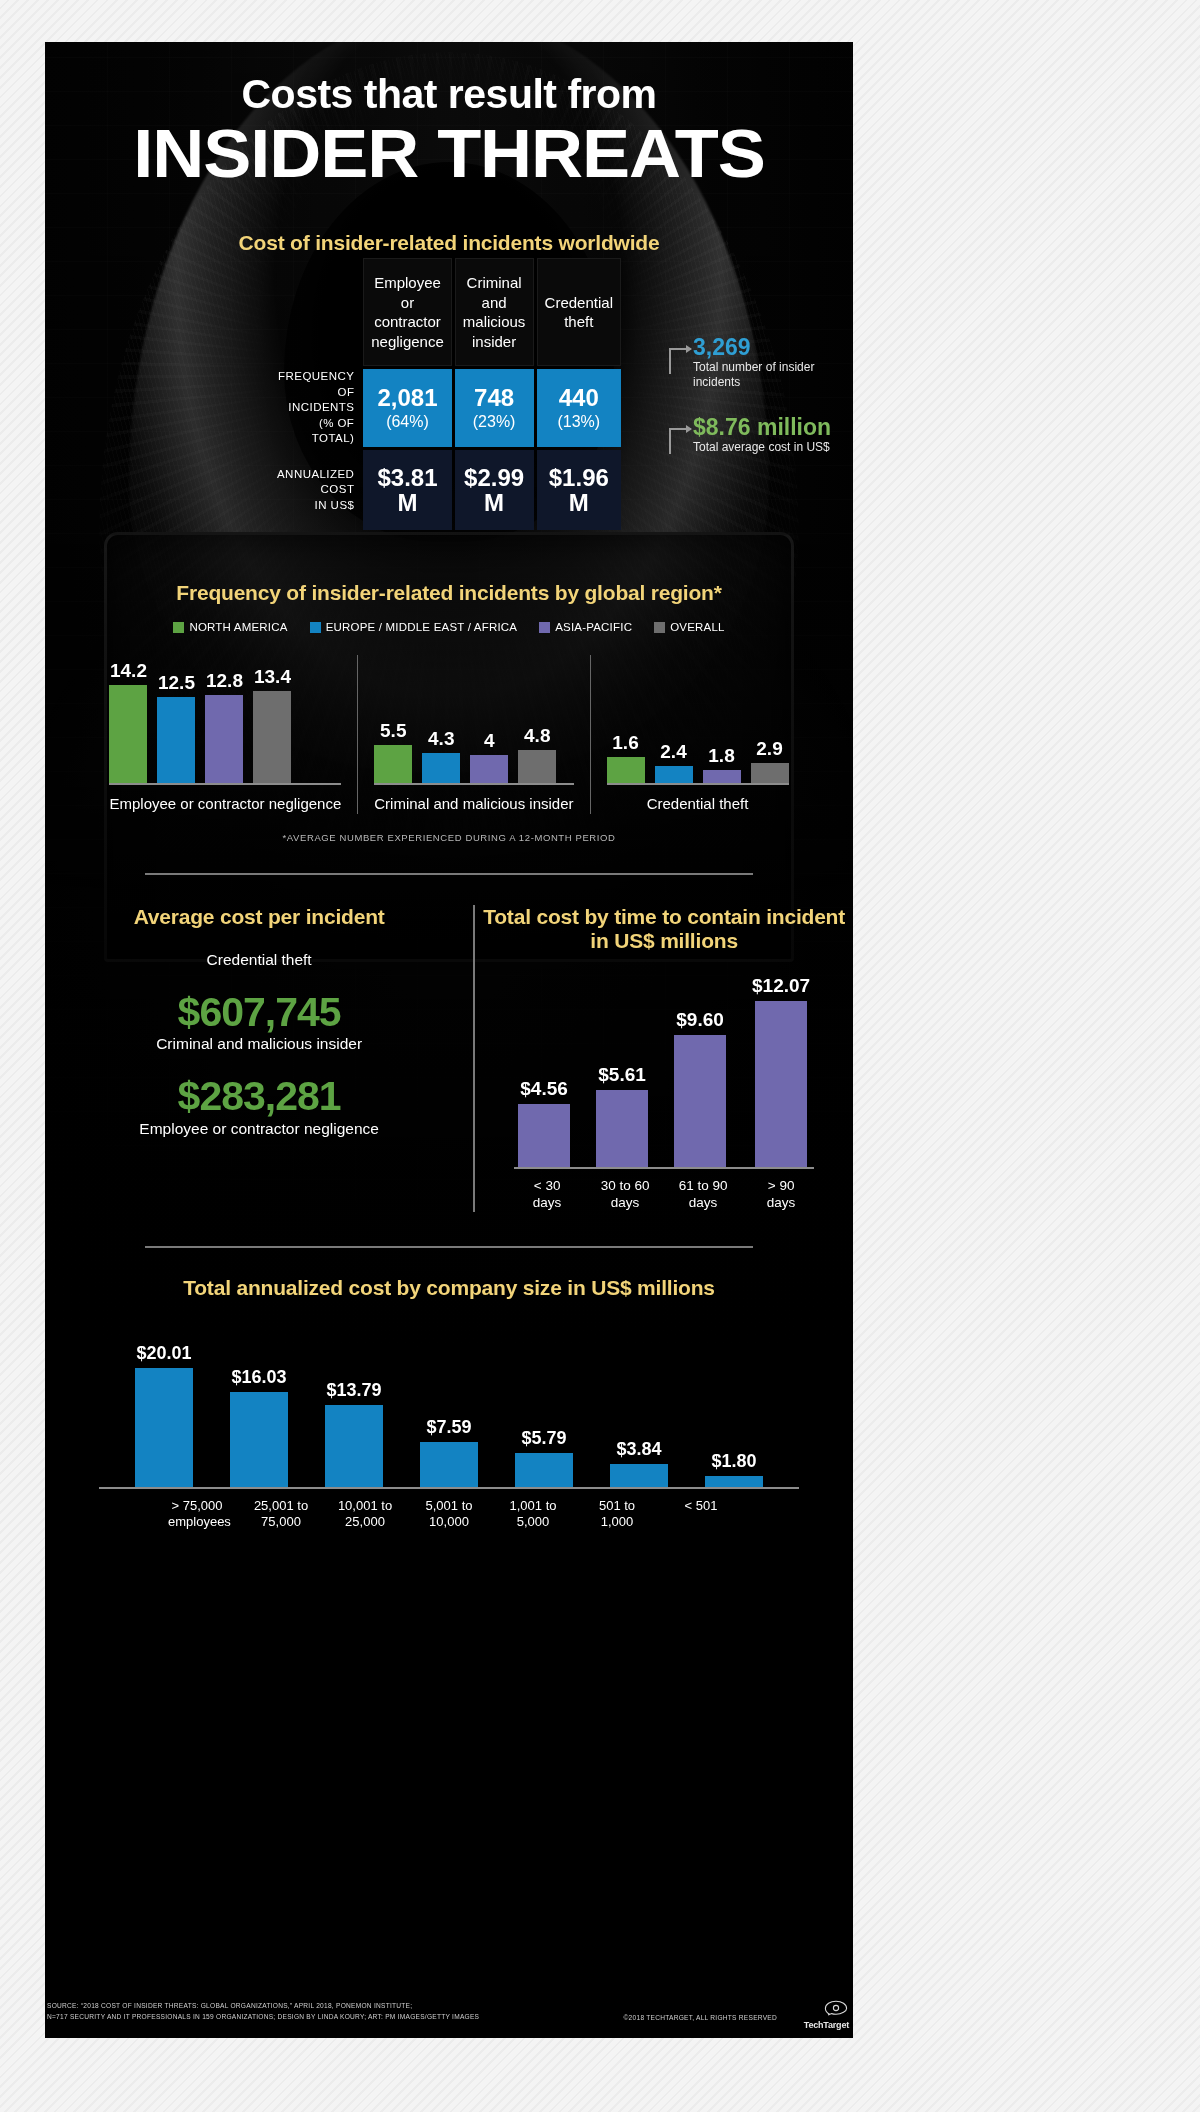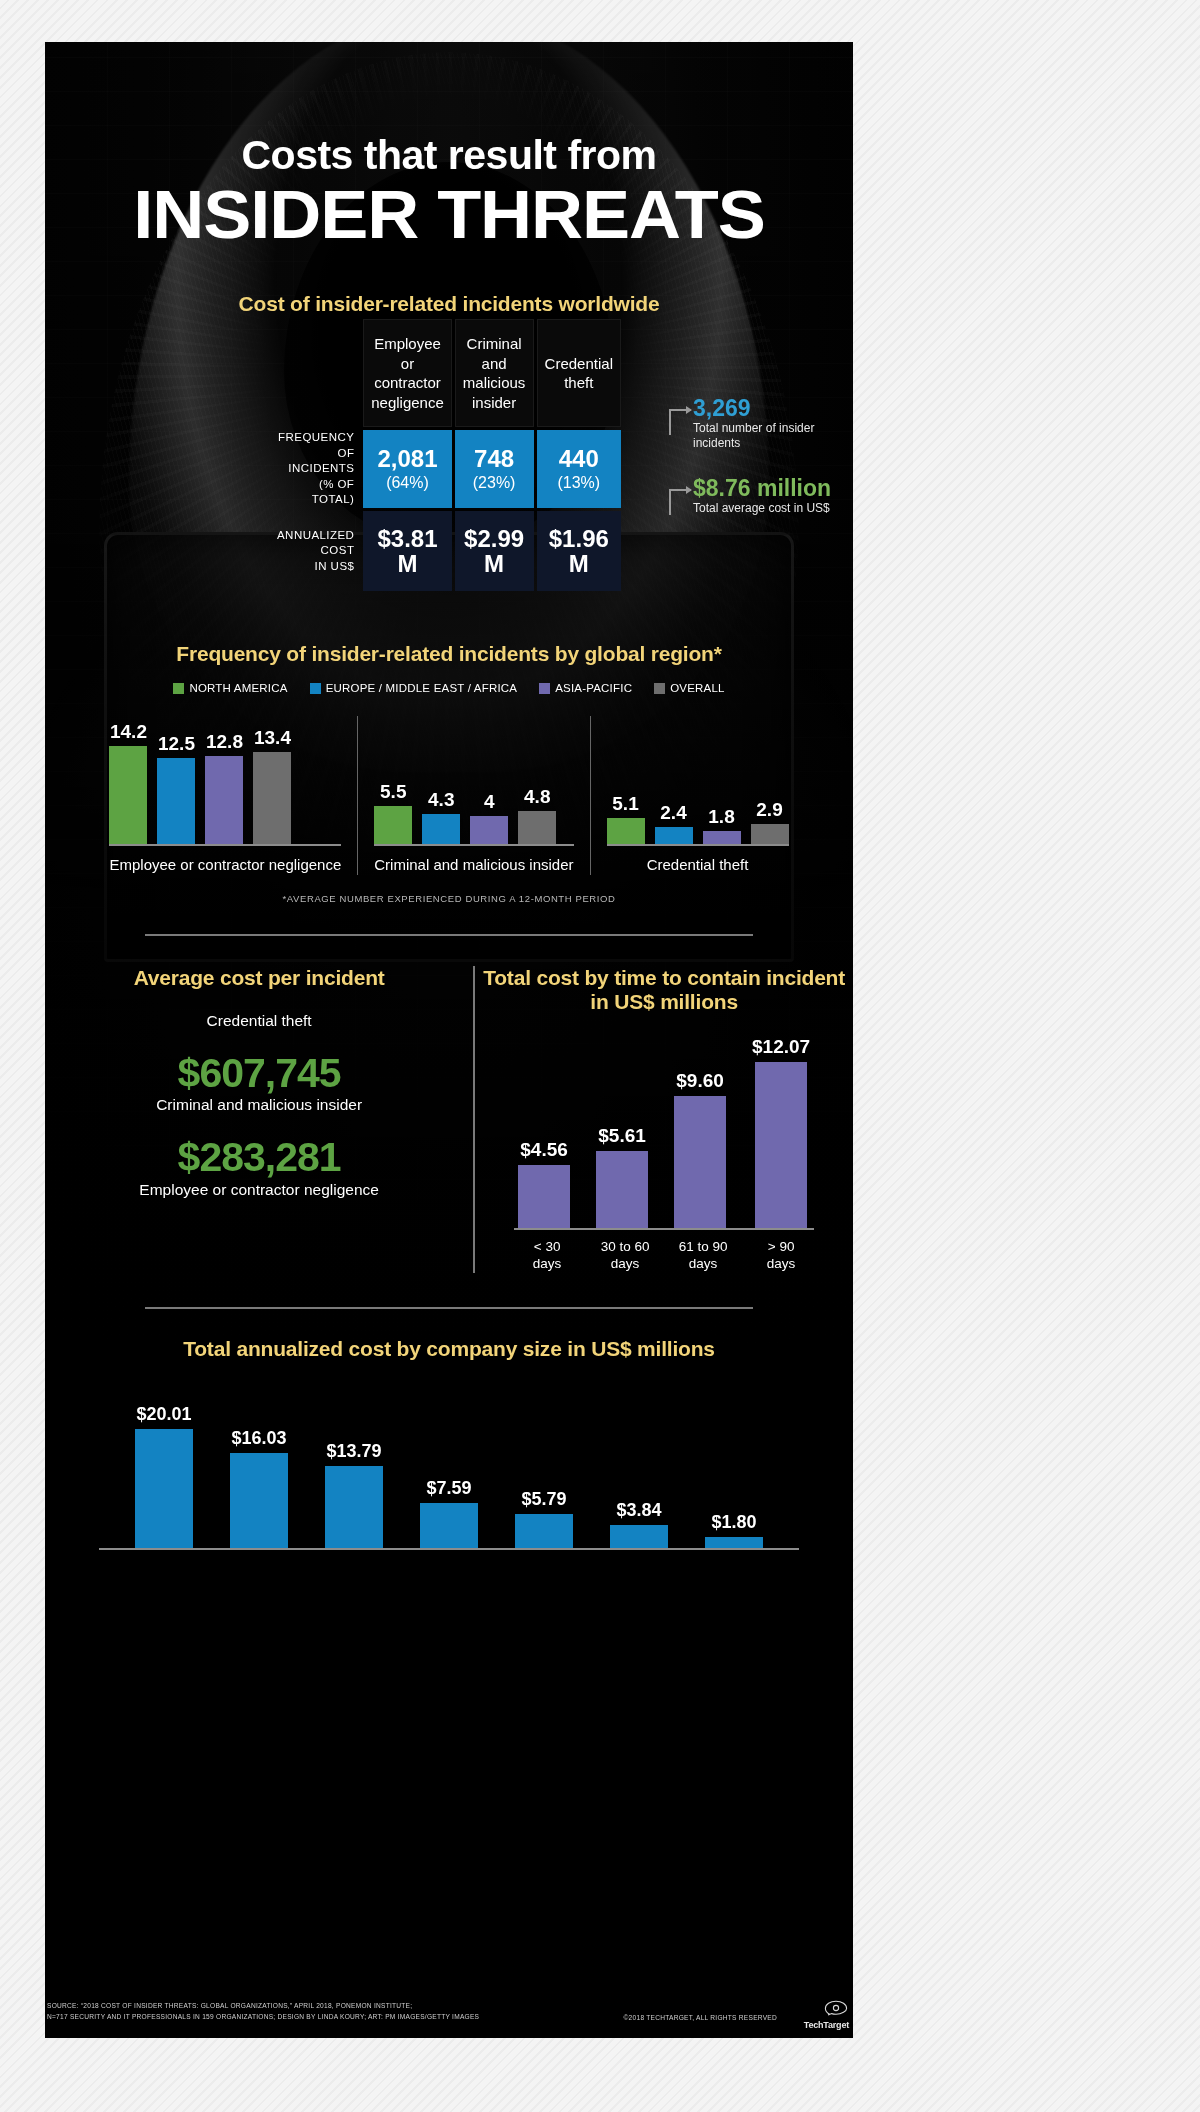--- a/index.html
+++ b/index.html
@@ -87,21 +87,21 @@
     background: linear-gradient(to bottom,
       rgba(0,0,0,0.30) 0%,
       rgba(0,0,0,0.45) 22%,
       rgba(0,0,0,0.72) 40%,
       rgba(0,0,0,0.94) 56%,
       #000 66%, #000 100%);
   }
   .content { position: relative; z-index: 5; }
 
   
-  .headline-wrap { text-align: center; padding-top: 93px; }
+  .headline-wrap { text-align: center; padding-top: 32px; }
   .head-sm {
     color: #fff; font-weight: bold;
     font-size: 41px; letter-spacing: -0.5px;
     line-height: 1.0;
     font-family: "Liberation Sans Narrow", "Liberation Sans", sans-serif;
   }
   .head-lg {
     color: #fff; font-weight: bold;
     font-size: 68px; letter-spacing: -1px;
     line-height: 1.12;
@@ -372,21 +372,21 @@
               <div class="barval">4.8</div>
               <div class="bar" style="height:33px;background:#6e6e6e"></div>
             </div>
           </div>
           <div class="group-label">Criminal and malicious insider</div>
         </div>
 
         <div class="group">
           <div class="bars">
             <div class="barcol">
-              <div class="barval">5.1</div>
+              <div class="barval">1.6</div>
               <div class="bar" style="height:26px;background:#5da343"></div>
             </div>
             <div class="barcol">
               <div class="barval">2.4</div>
               <div class="bar" style="height:17px;background:#1383c2"></div>
             </div>
             <div class="barcol">
               <div class="barval">1.8</div>
               <div class="bar" style="height:13px;background:#7069ae"></div>
             </div>
@@ -475,20 +475,29 @@
           <div class="bb-bar" style="height:34px"></div>
         </div>
         <div class="bb-col">
           <div class="bb-val">$3.84</div>
           <div class="bb-bar" style="height:23px"></div>
         </div>
         <div class="bb-col">
           <div class="bb-val">$1.80</div>
           <div class="bb-bar" style="height:11px"></div>
         </div>
+      </div>
+      <div class="bb-labels">
+        <div class="bb-lab">&gt; 75,000 employees</div>
+        <div class="bb-lab">25,001 to 75,000</div>
+        <div class="bb-lab">10,001 to 25,000</div>
+        <div class="bb-lab">5,001 to 10,000</div>
+        <div class="bb-lab">1,001 to 5,000</div>
+        <div class="bb-lab">501 to 1,000</div>
+        <div class="bb-lab">&lt; 501</div>
       </div>
     </div>
 
   </div>
 </div>
 
 <div id="footer">
   <div class="src">
     <div>SOURCE: “2018 COST OF INSIDER THREATS: GLOBAL ORGANIZATIONS,” APRIL 2018, PONEMON INSTITUTE;</div>
     <div>N=717 SECURITY AND IT PROFESSIONALS IN 159 ORGANIZATIONS; DESIGN BY LINDA KOURY; ART: PM IMAGES/GETTY IMAGES</div>

